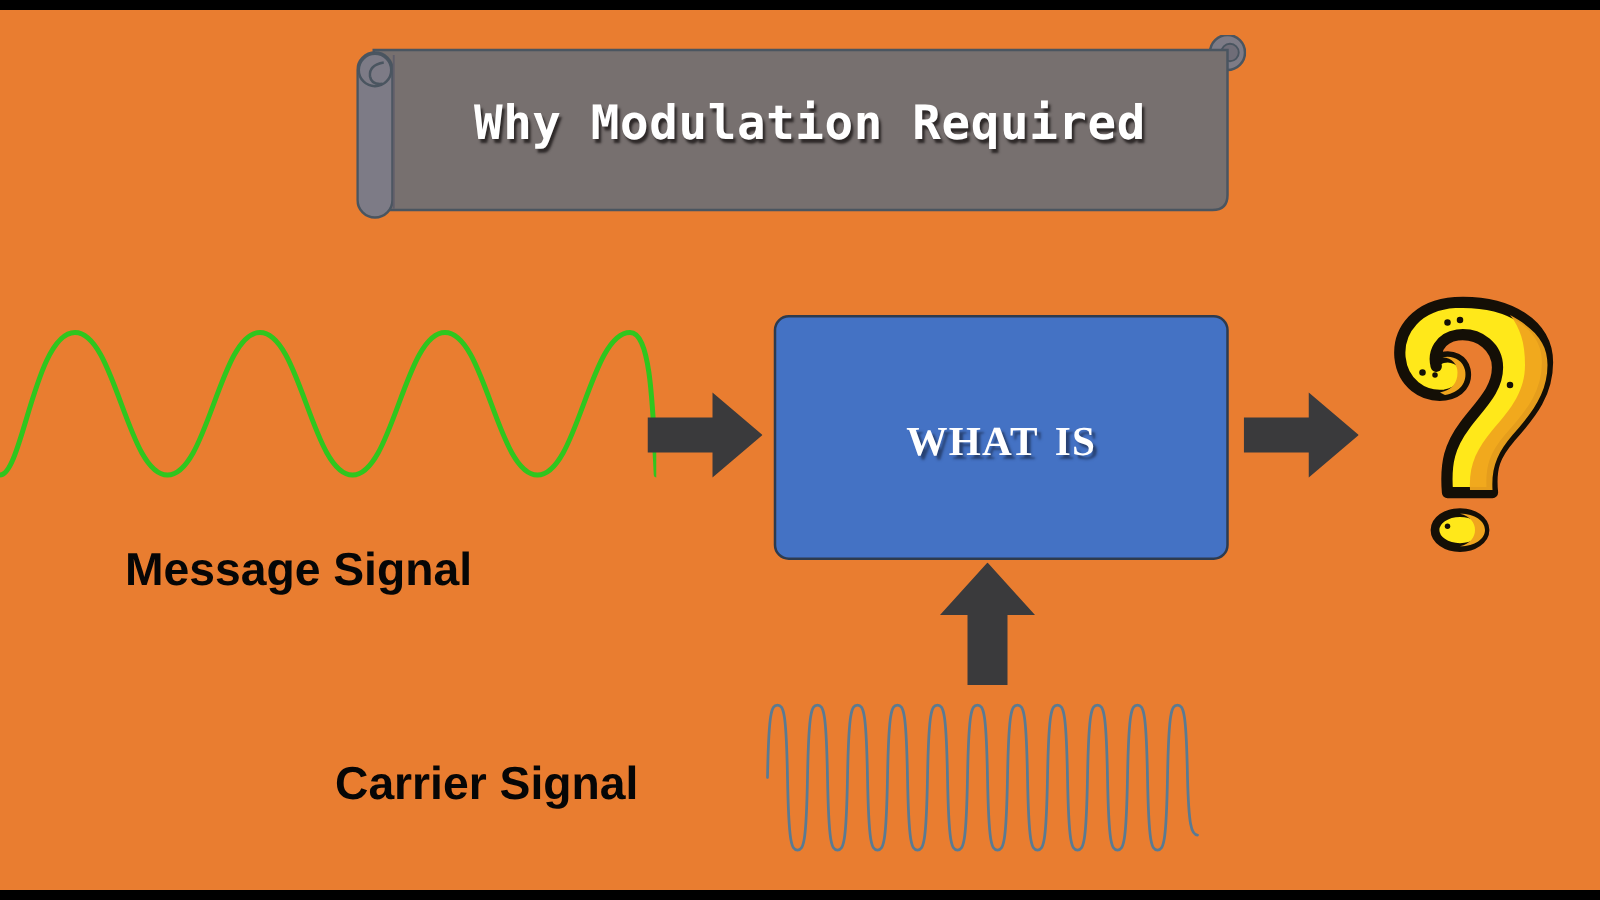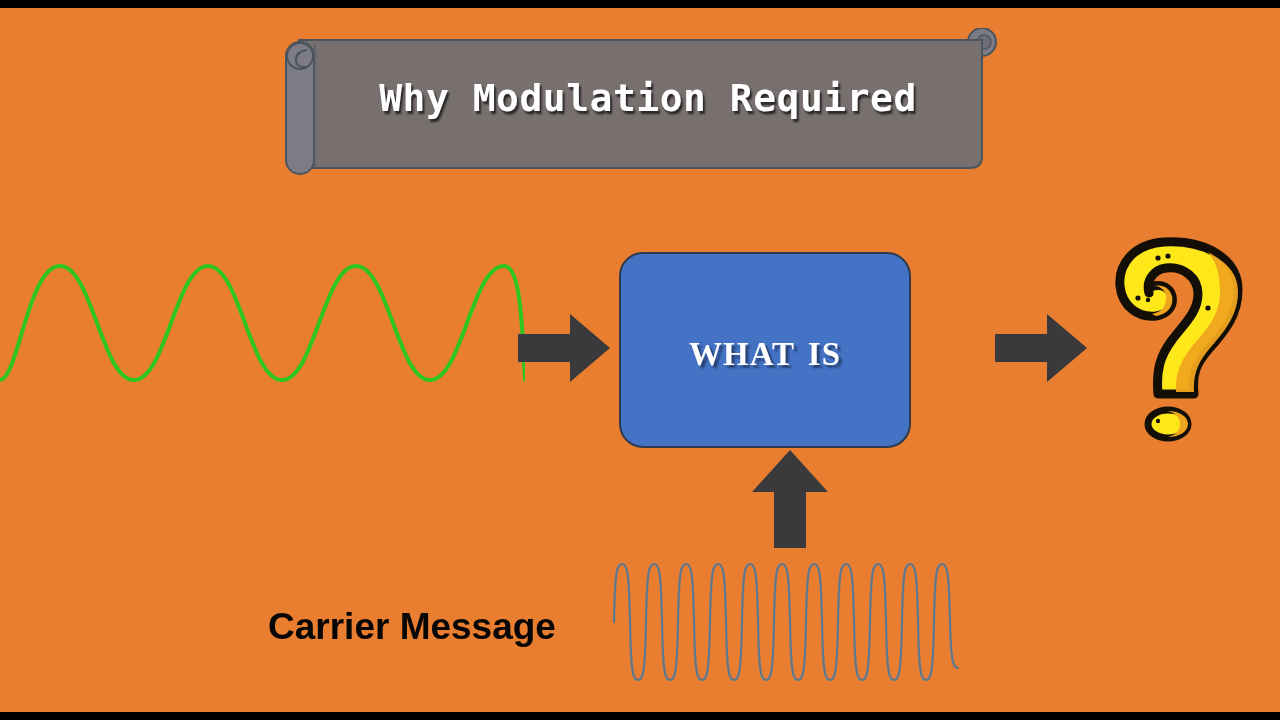--- a/index.html
+++ b/index.html
@@ -80,25 +80,25 @@
   .arrow { position: absolute; }
   #arrow-message-to-box { left: 518px; top: 312px; width: 92px; height: 72px; }
   #arrow-box-to-question { left: 995px; top: 312px; width: 92px; height: 72px; }
   #arrow-carrier-to-box { left: 752px; top: 450px; width: 76px; height: 98px; }
 
   
   #modulation-box {
     position: absolute;
     left: 619px;
     top: 252px;
-    width: 292px;
+    width: 364px;
     height: 196px;
     background: #4472C4;
     border: 2px solid #2E3B4E;
-    border-radius: 24px;
+    border-radius: 12px;
     display: flex;
     flex-direction: column;
     align-items: center;
     justify-content: center;
     box-sizing: border-box;
   }
   .mod-line {
     font-family: "Liberation Serif", "DejaVu Serif", serif;
     font-weight: bold;
     color: #FFFFFF;
@@ -161,20 +161,21 @@
              C 18 122 28 8 60 8
              C 92 8 102 122 134 122
              C 166 122 176 8 208 8
              C 240 8 250 122 282 122
              C 314 122 324 8 356 8
              C 388 8 398 122 430 122
              C 462 122 472 8 504 8
              C 520 8 522 60 525 122" fill="none" stroke="#2FC61E" stroke-width="4" stroke-linecap="round"></path>
   </svg>
 
+  <div class="big-label" id="message-signal-label">Message Signal</div>
 
   <svg class="arrow" id="arrow-message-to-box" viewBox="0 0 92 72" xmlns="http://www.w3.org/2000/svg">
     <path d="M 0 22 L 52 22 L 52 2 L 92 36 L 52 70 L 52 50 L 0 50 Z" fill="#3A3A3C"></path>
   </svg>
 
   <div id="modulation-box">
     <div class="mod-line" id="mod-line-1">What is</div>
   </div>
 
   <svg class="arrow" id="arrow-box-to-question" viewBox="0 0 92 72" xmlns="http://www.w3.org/2000/svg">
@@ -193,21 +194,21 @@
              C 103 14 105 8 110 8 C 115 8 117 14 118 66 C 119 118 121 124 126 124 C 131 124 133 118 134 66
              C 135 14 137 8 142 8 C 147 8 149 14 150 66 C 151 118 153 124 158 124 C 163 124 165 118 166 66
              C 167 14 169 8 174 8 C 179 8 181 14 182 66 C 183 118 185 124 190 124 C 195 124 197 118 198 66
              C 199 14 201 8 206 8 C 211 8 213 14 214 66 C 215 118 217 124 222 124 C 227 124 229 118 230 66
              C 231 14 233 8 238 8 C 243 8 245 14 246 66 C 247 118 249 124 254 124 C 259 124 261 118 262 66
              C 263 14 265 8 270 8 C 275 8 277 14 278 66 C 279 118 281 124 286 124 C 291 124 293 118 294 66
              C 295 14 297 8 302 8 C 307 8 309 14 310 66 C 311 118 313 124 318 124 C 323 124 325 118 326 66
              C 327 14 329 8 334 8 C 339 8 341 14 342 66 C 343 104 345 112 350 112" fill="none" stroke="#5A7A92" stroke-width="2.2" stroke-linecap="round"></path>
   </svg>
 
-  <div class="big-label" id="carrier-signal-label">Carrier Message</div>
+  <div class="big-label" id="carrier-signal-label">Carrier Signal</div>
 
   <svg id="question-mark" viewBox="0 0 140 208" xmlns="http://www.w3.org/2000/svg">
 
     <path d="M 52 8
              C 22 10 6 30 8 52
              C 10 72 26 84 44 82
              C 56 80 62 72 60 62
              C 58 54 50 50 42 52
              C 38 53 36 56 37 59
              C 34 48 40 36 54 34

